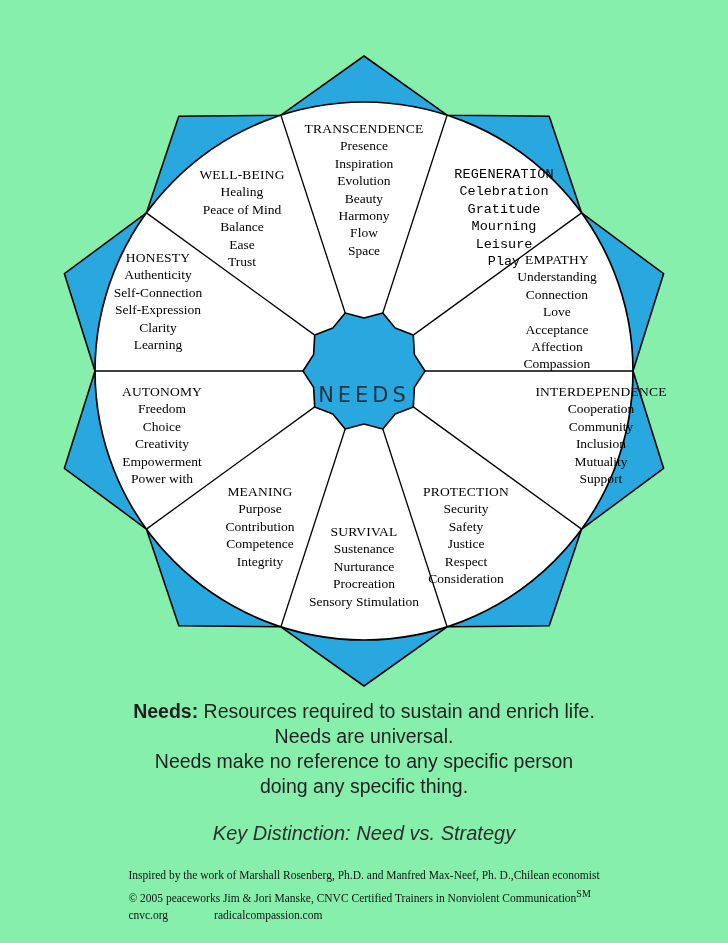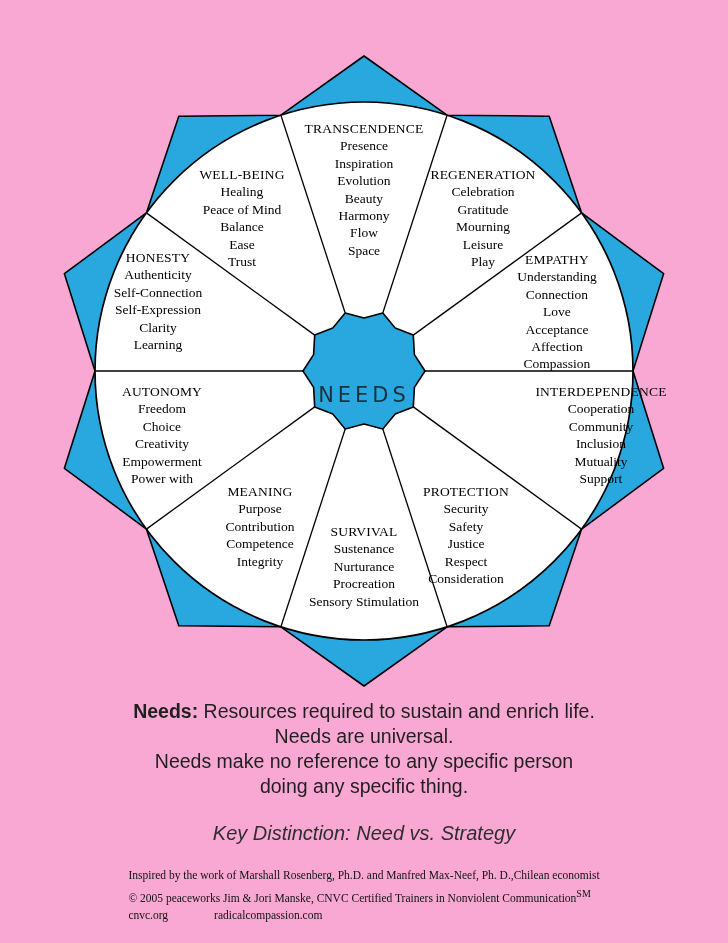--- a/index.html
+++ b/index.html
@@ -1,16 +1,16 @@
 <!DOCTYPE html>
 <html><head>
 <meta charset="utf-8">
 <style>
   html,body{margin:0;padding:0;background:#ffffff;}
-  .page{position:relative;width:728px;height:943px;background:#f9a8d4;overflow:hidden;
+  .page{position:relative;width:728px;height:943px;background:#86efac;overflow:hidden;
         font-family:"Liberation Serif", serif;color:#000;}
   .wheel-svg{position:absolute;left:0;top:0;}
   .sector{position:absolute;transform:translateX(-50%);text-align:center;white-space:nowrap;
           font-size:13.5px;line-height:17.4px;color:#000;}
   .sector-title{letter-spacing:.2px;}
   .center-label{position:absolute;left:364px;top:371px;transform:translate(-50%,-54%);
                 font-family:"DejaVu Sans", sans-serif;font-size:21px;letter-spacing:4px;
                 color:#17323f;font-weight:500;margin-top:25px;}
   .caption{position:absolute;left:364px;top:699px;transform:translateX(-50%);
            width:700px;text-align:center;font-family:"Liberation Sans", sans-serif;
@@ -66,21 +66,21 @@
   <div class="sector" style="left:242px;top:166px;text-align:center;">
     <div class="sector-title">WELL-BEING</div>
     <div class="sector-items">
         <div>Healing</div>
         <div>Peace of Mind</div>
         <div>Balance</div>
         <div>Ease</div>
         <div>Trust</div>
       </div>
   </div>
-  <div class="sector" style="left:483px;top:166px;">
+  <div class="sector" style="left:504px;top:166px;font-family:Liberation Mono, monospace;">
     <div class="sector-title">REGENERATION</div>
     <div class="sector-items">
         <div>Celebration</div>
         <div>Gratitude</div>
         <div>Mourning</div>
         <div>Leisure</div>
         <div>Play</div>
       </div>
   </div>
   <div class="sector" style="left:158px;top:249px;">

